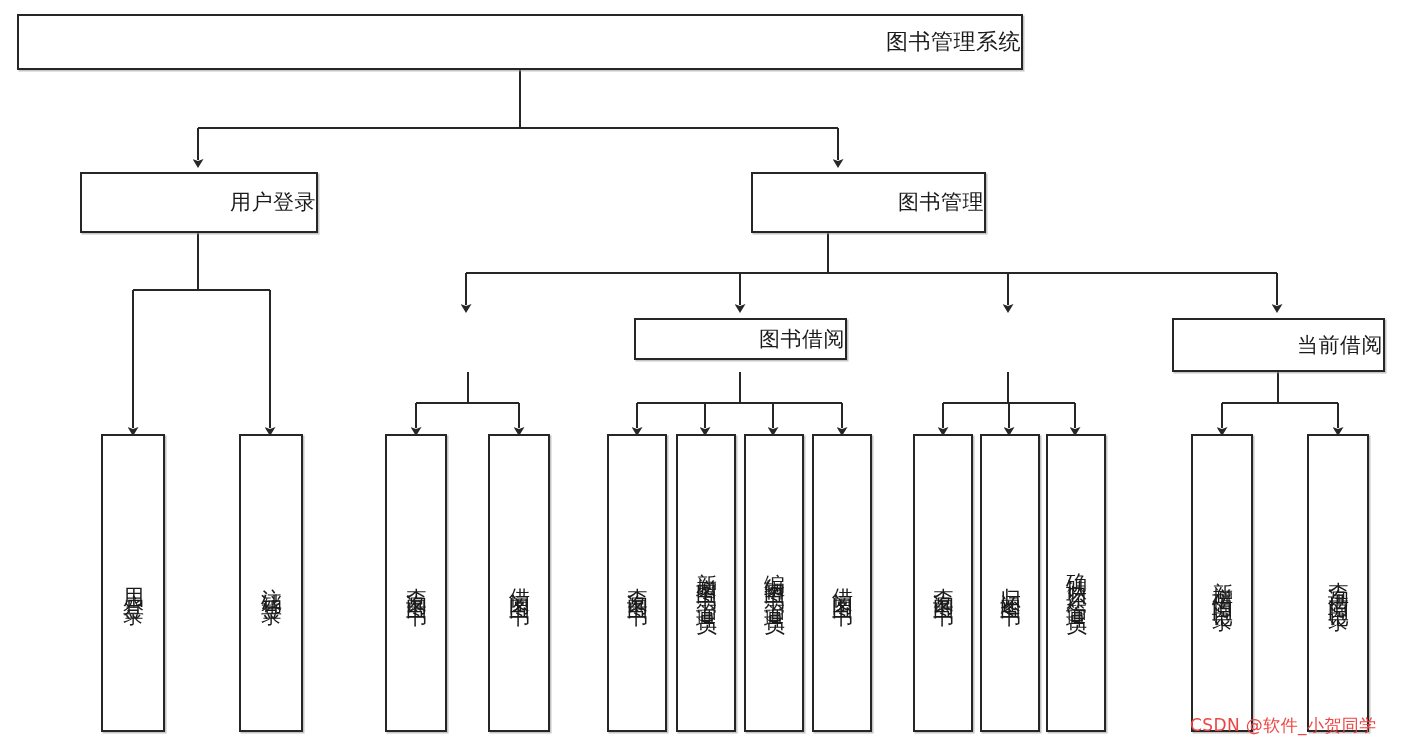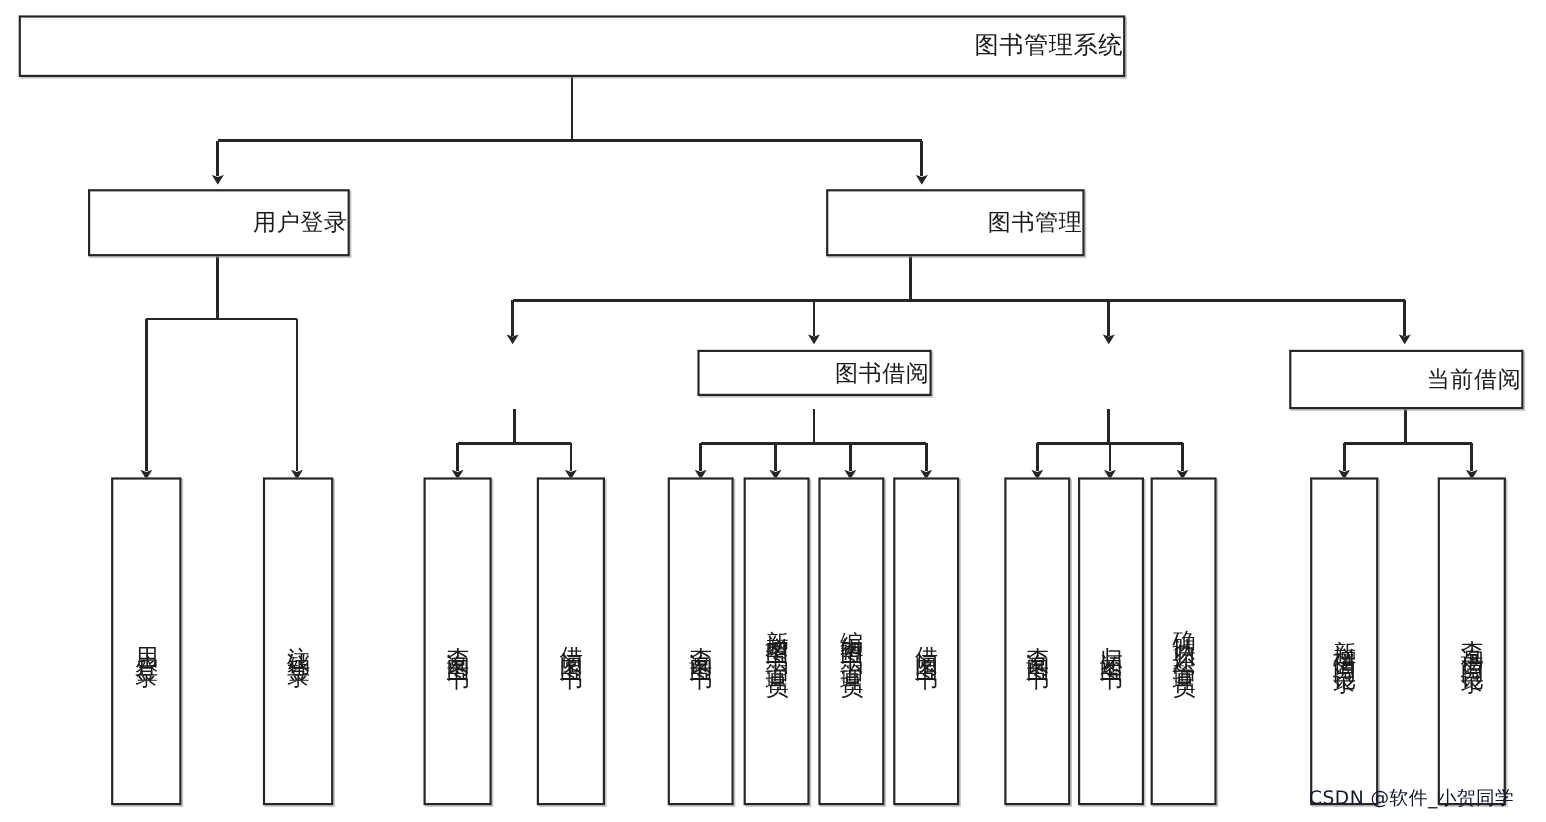--- a/index.html
+++ b/index.html
@@ -53,21 +53,21 @@
   }
   .node.vert .label {
     writing-mode: vertical-rl;
     text-orientation: upright;
     font-size: 21px;
     letter-spacing: 6px;
     white-space: nowrap;
   }
   #watermark {
     position: absolute;
-    color: #0f172a;
+    color: #ef4444;
     font-size: 17px;
     white-space: nowrap;
     letter-spacing: 0.4px;
   }
 </style>
 </head>
 <body>
 
 <div id="canvas">
 

